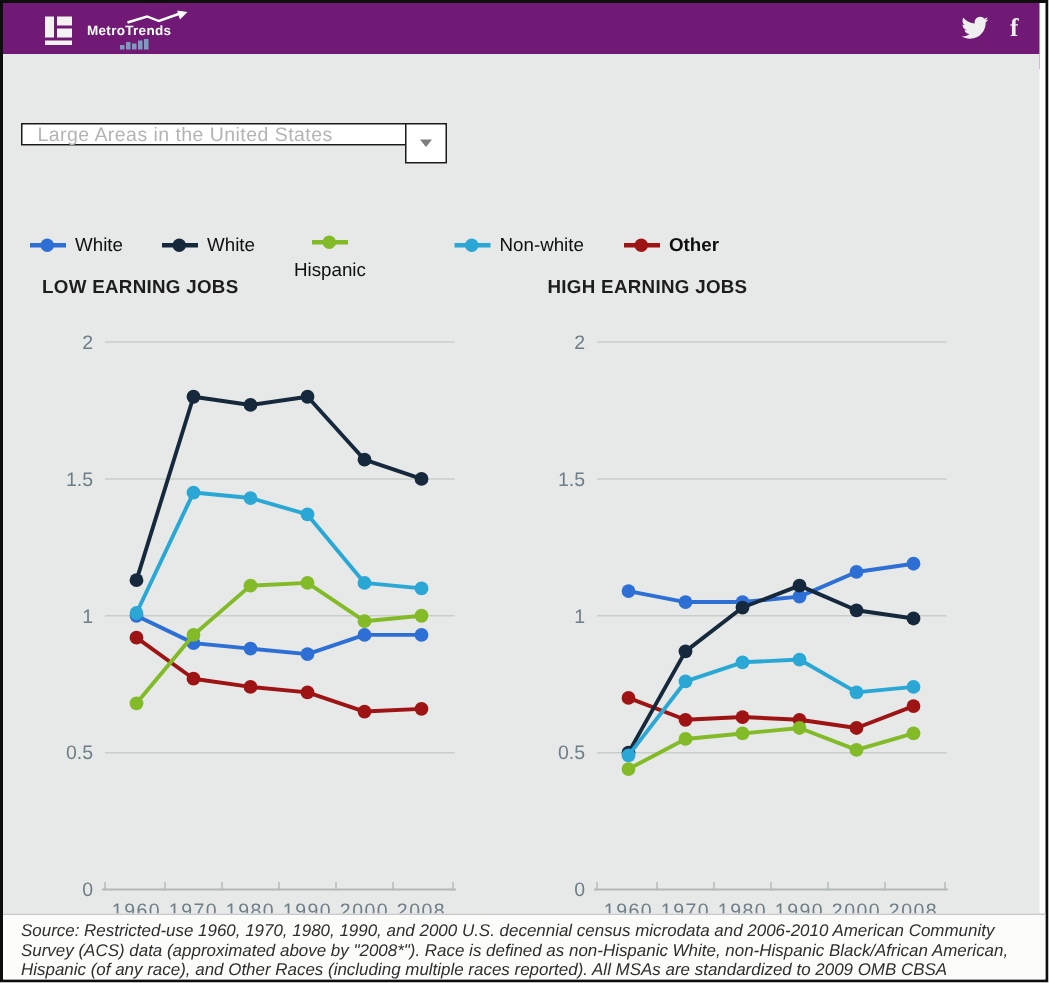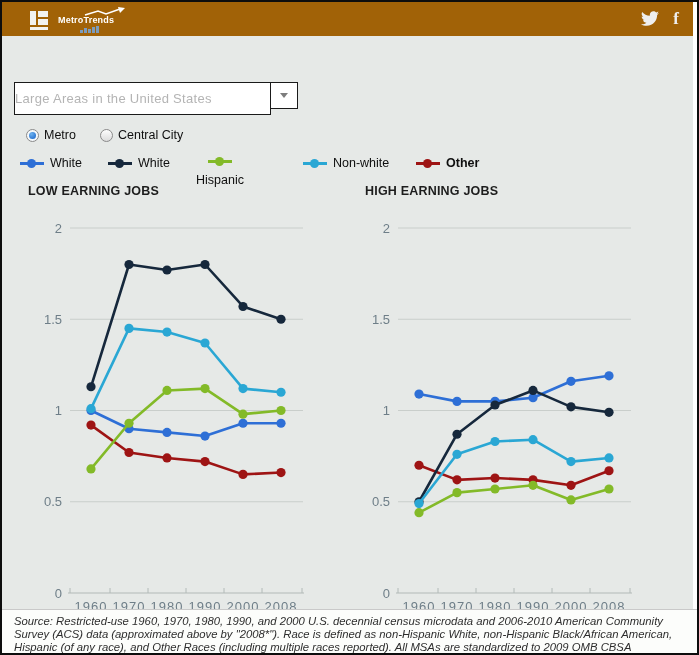--- a/index.html
+++ b/index.html
@@ -1,38 +1,38 @@
 <!DOCTYPE html>
 <html><head>
 <meta charset="utf-8">
 <style>
   * { margin:0; padding:0; box-sizing:border-box; }
   html,body { background:#ffffff; }
   body { font-family:"Liberation Sans", sans-serif; }
   .page { position:relative; width:699px; height:655px; border:2px solid #0d0d0d; background:#ffffff; overflow:hidden; }
 
   
-  .header { position:absolute; left:0; top:0; width:691px; height:44px; background:#a16207; }
+  .header { position:absolute; left:0; top:0; width:691px; height:44px; background:#701a75; }
   .logo { position:absolute; left:26px; top:5px; display:flex; align-items:center; cursor:pointer; }
   .ui-mark { position:relative; width:22px; height:22px; margin-right:8px; }
   .ui-mark .b { position:absolute; background:#f2f2f0; }
   .wordmark { position:relative; width:80px; height:26px; }
   .wordmark .wm-text { position:absolute; left:0; top:8px; color:#ffffff; font-size:9px; font-weight:bold; letter-spacing:.2px; white-space:nowrap; }
   .wm-swoosh { position:absolute; left:26px; top:0; }
   .wm-bars { position:absolute; left:22px; top:19px; display:flex; align-items:flex-end; gap:1px; }
   .wm-bars span { width:3px; background:#7c9cbd; display:block; }
   .social { position:absolute; right:14px; top:8px; display:flex; gap:14px; align-items:center; }
   .soc-btn { cursor:pointer; display:flex; align-items:center; }
   .fb-f { color:#efefef; font-weight:bold; font-size:17px; line-height:17px; font-family:"Liberation Serif", serif; }
 
   
   .content { position:absolute; left:0; top:34px; width:691px; height:573px; background:#e6e9e7; }
 
   .dropdown { position:absolute; left:12px; top:46px; height:27px; display:flex; cursor:pointer; }
-  .dd-box { width:257px; height:33px; background:#ffffff; border:1px solid #1a1a1a; display:flex; align-items:center; }
+  .dd-box { width:257px; height:15px; background:#ffffff; border:1px solid #1a1a1a; display:flex; align-items:center; padding-left:10px; }
   .dd-text { color:#b4b4b4; font-size:13px; letter-spacing:.3px; white-space:nowrap; }
   .dd-btn { width:28px; height:27px; margin-left:-1px; background:#ffffff; border:1px solid #1a1a1a; display:flex; align-items:center; justify-content:center; }
   .dd-caret { width:0; height:0; border-left:4px solid transparent; border-right:4px solid transparent; border-top:5px solid #7d7d7d; }
 
   .radio-row { position:absolute; left:24px; top:92px; display:flex; gap:24px; }
   .radio-opt { display:flex; align-items:center; gap:5px; cursor:pointer; }
   .rb { width:13px; height:13px; border-radius:50%; border:1px solid #8a8a8a; background:linear-gradient(#fdfdfd,#dcdcdc); display:flex; align-items:center; justify-content:center; }
   .rb.sel { background:#f4f8fb; }
   .rb-dot { width:7px; height:7px; border-radius:50%; background:radial-gradient(circle at 35% 30%, #6db2ef, #1460c8); }
   .rb-label { font-size:12.5px; color:#0f0f0f; }
@@ -101,32 +101,20 @@
 
     <div class="dropdown">
       <div class="dd-box">
         <span class="dd-text">Large Areas in the United States</span>
       </div>
       <div class="dd-btn">
         <span class="dd-caret"></span>
       </div>
     </div>
 
-    <div class="radio-row" id="radio-row">
-        <div class="radio-opt">
-          <span class="rb sel">
-            <span class="rb-dot"></span>
-          </span>
-          <span class="rb-label">Metro</span>
-        </div>
-        <div class="radio-opt">
-          <span class="rb"></span>
-          <span class="rb-label">Central City</span>
-        </div>
-      </div>
 
     <div class="legend" id="legend">
         <div class="legend-item" style="left: 18px;">
           <span class="lg-marker">
             <span class="lg-line" style="background: rgb(46, 111, 214);"></span>
             <span class="lg-dot" style="background: rgb(46, 111, 214);"></span>
           </span>
           <span class="lg-label">White</span>
         </div>
         <div class="legend-item" style="left: 106px;">

